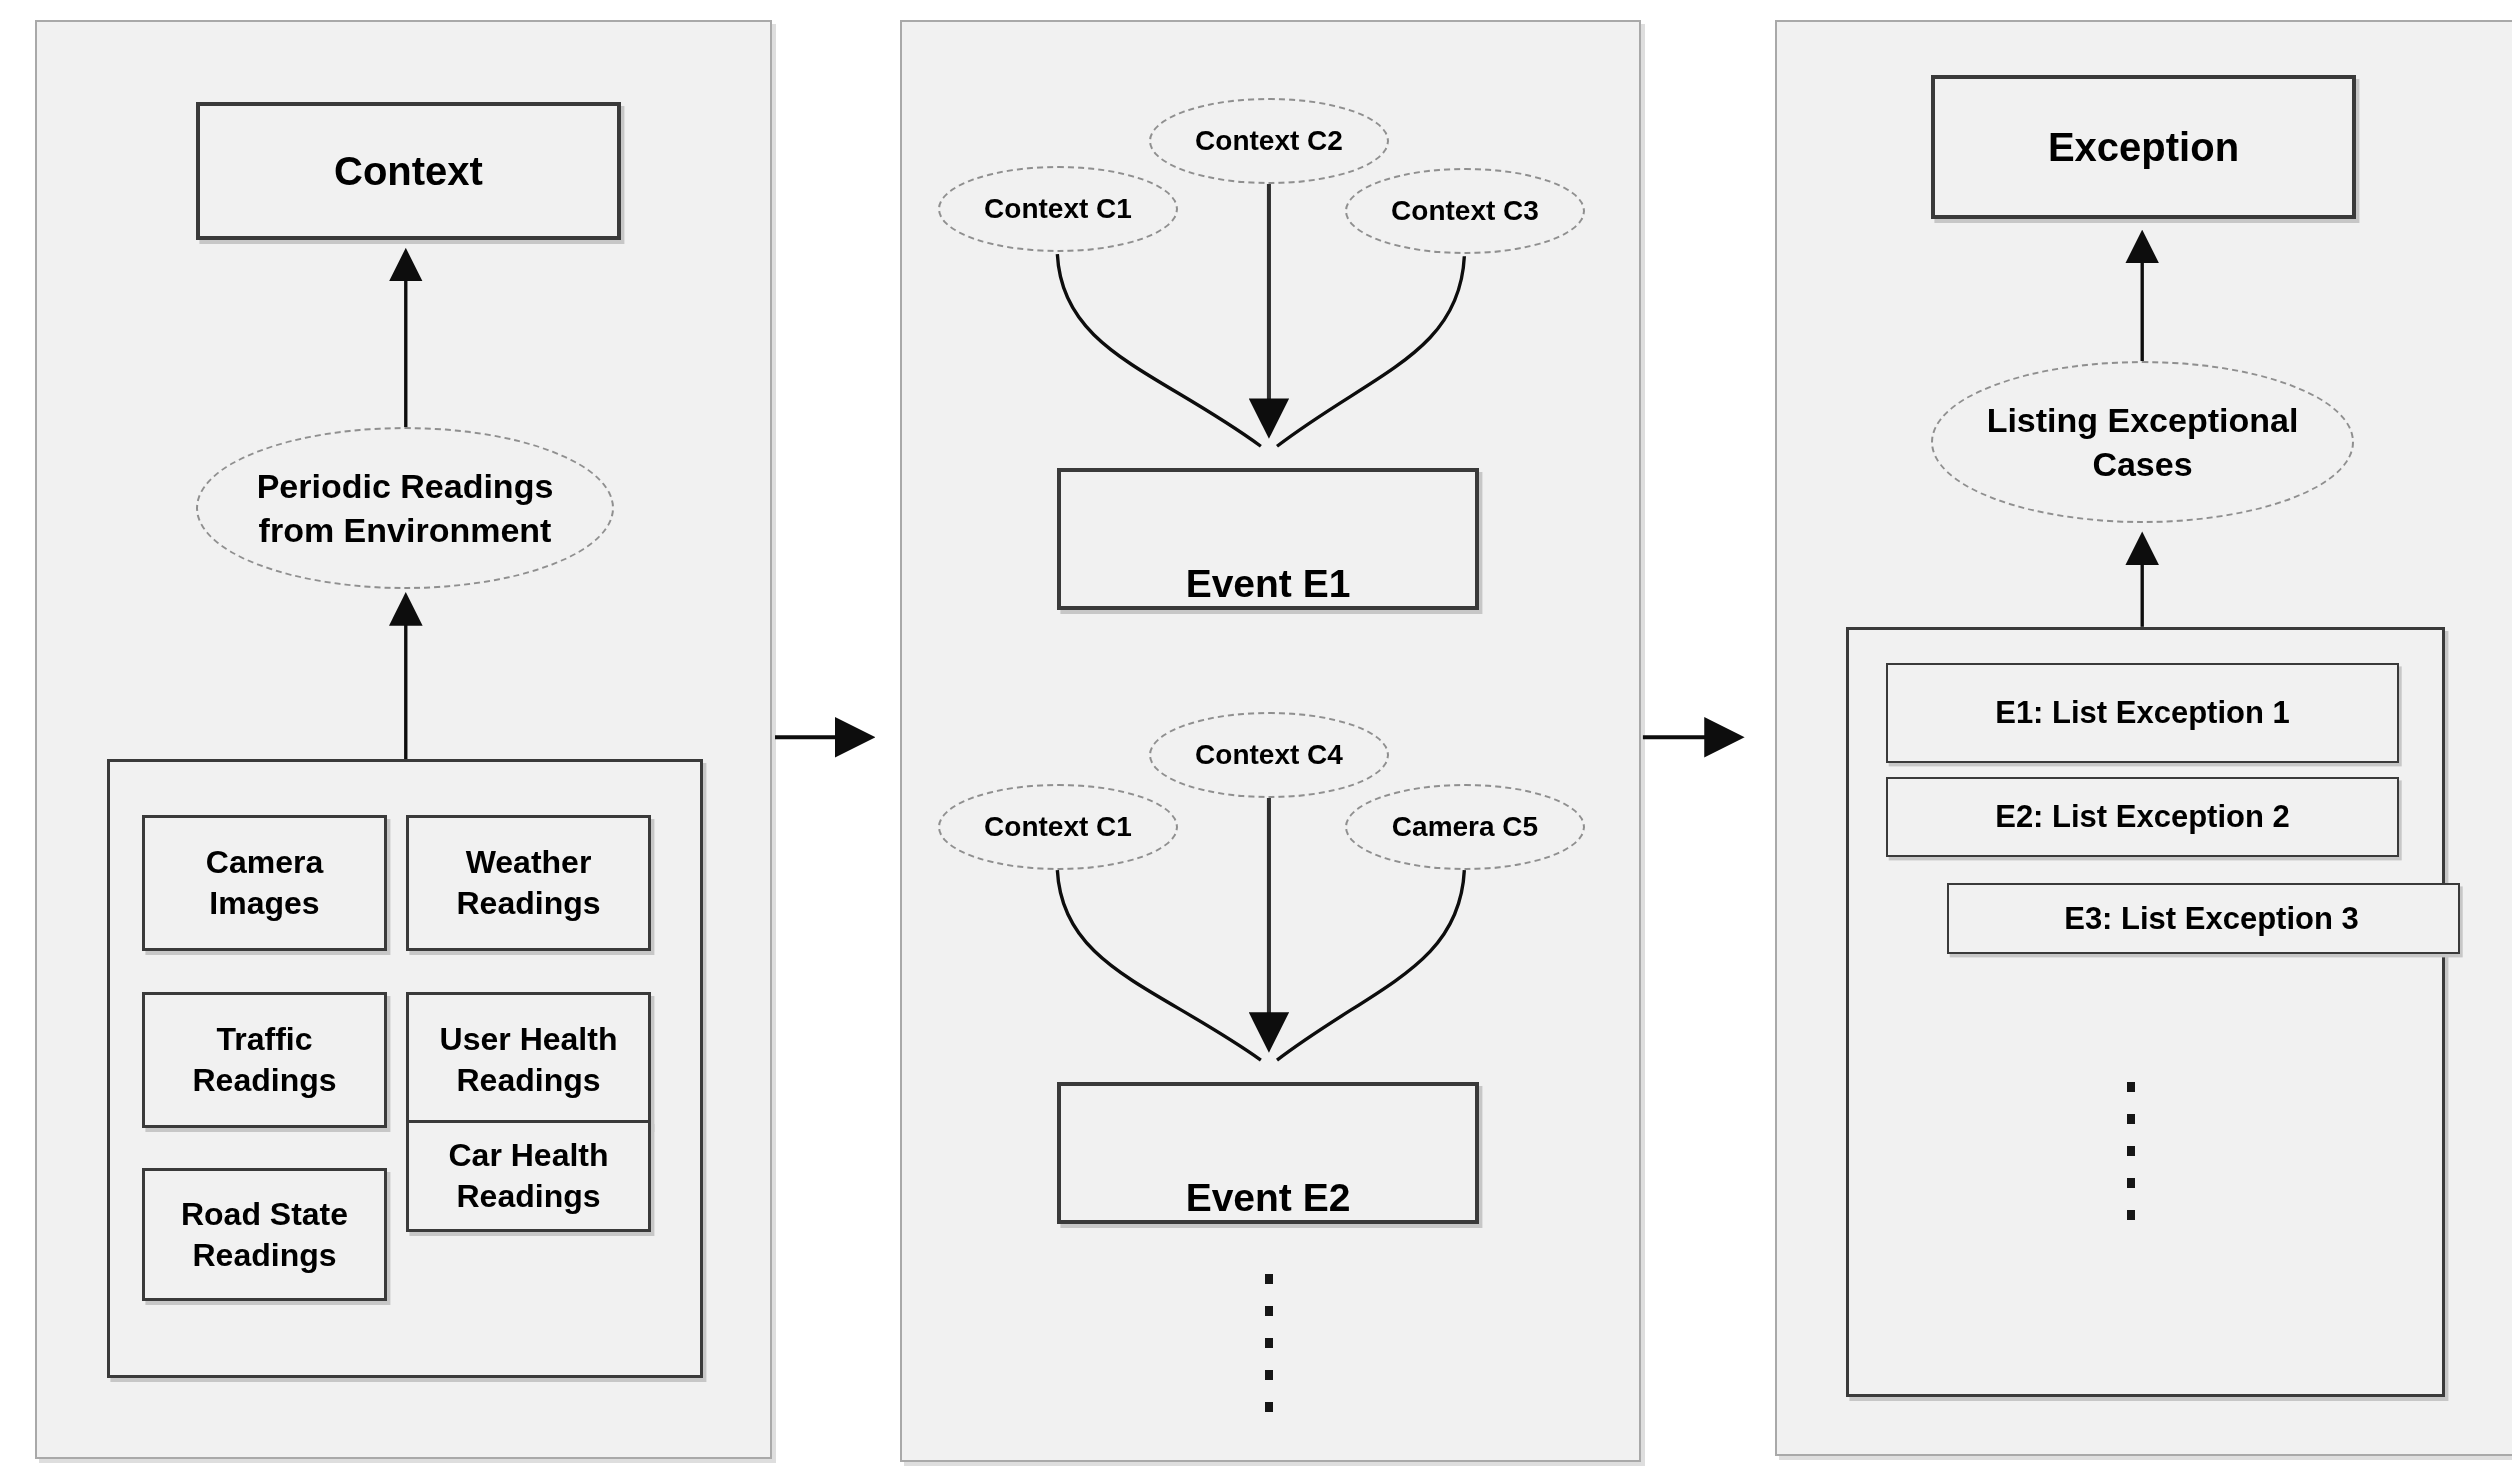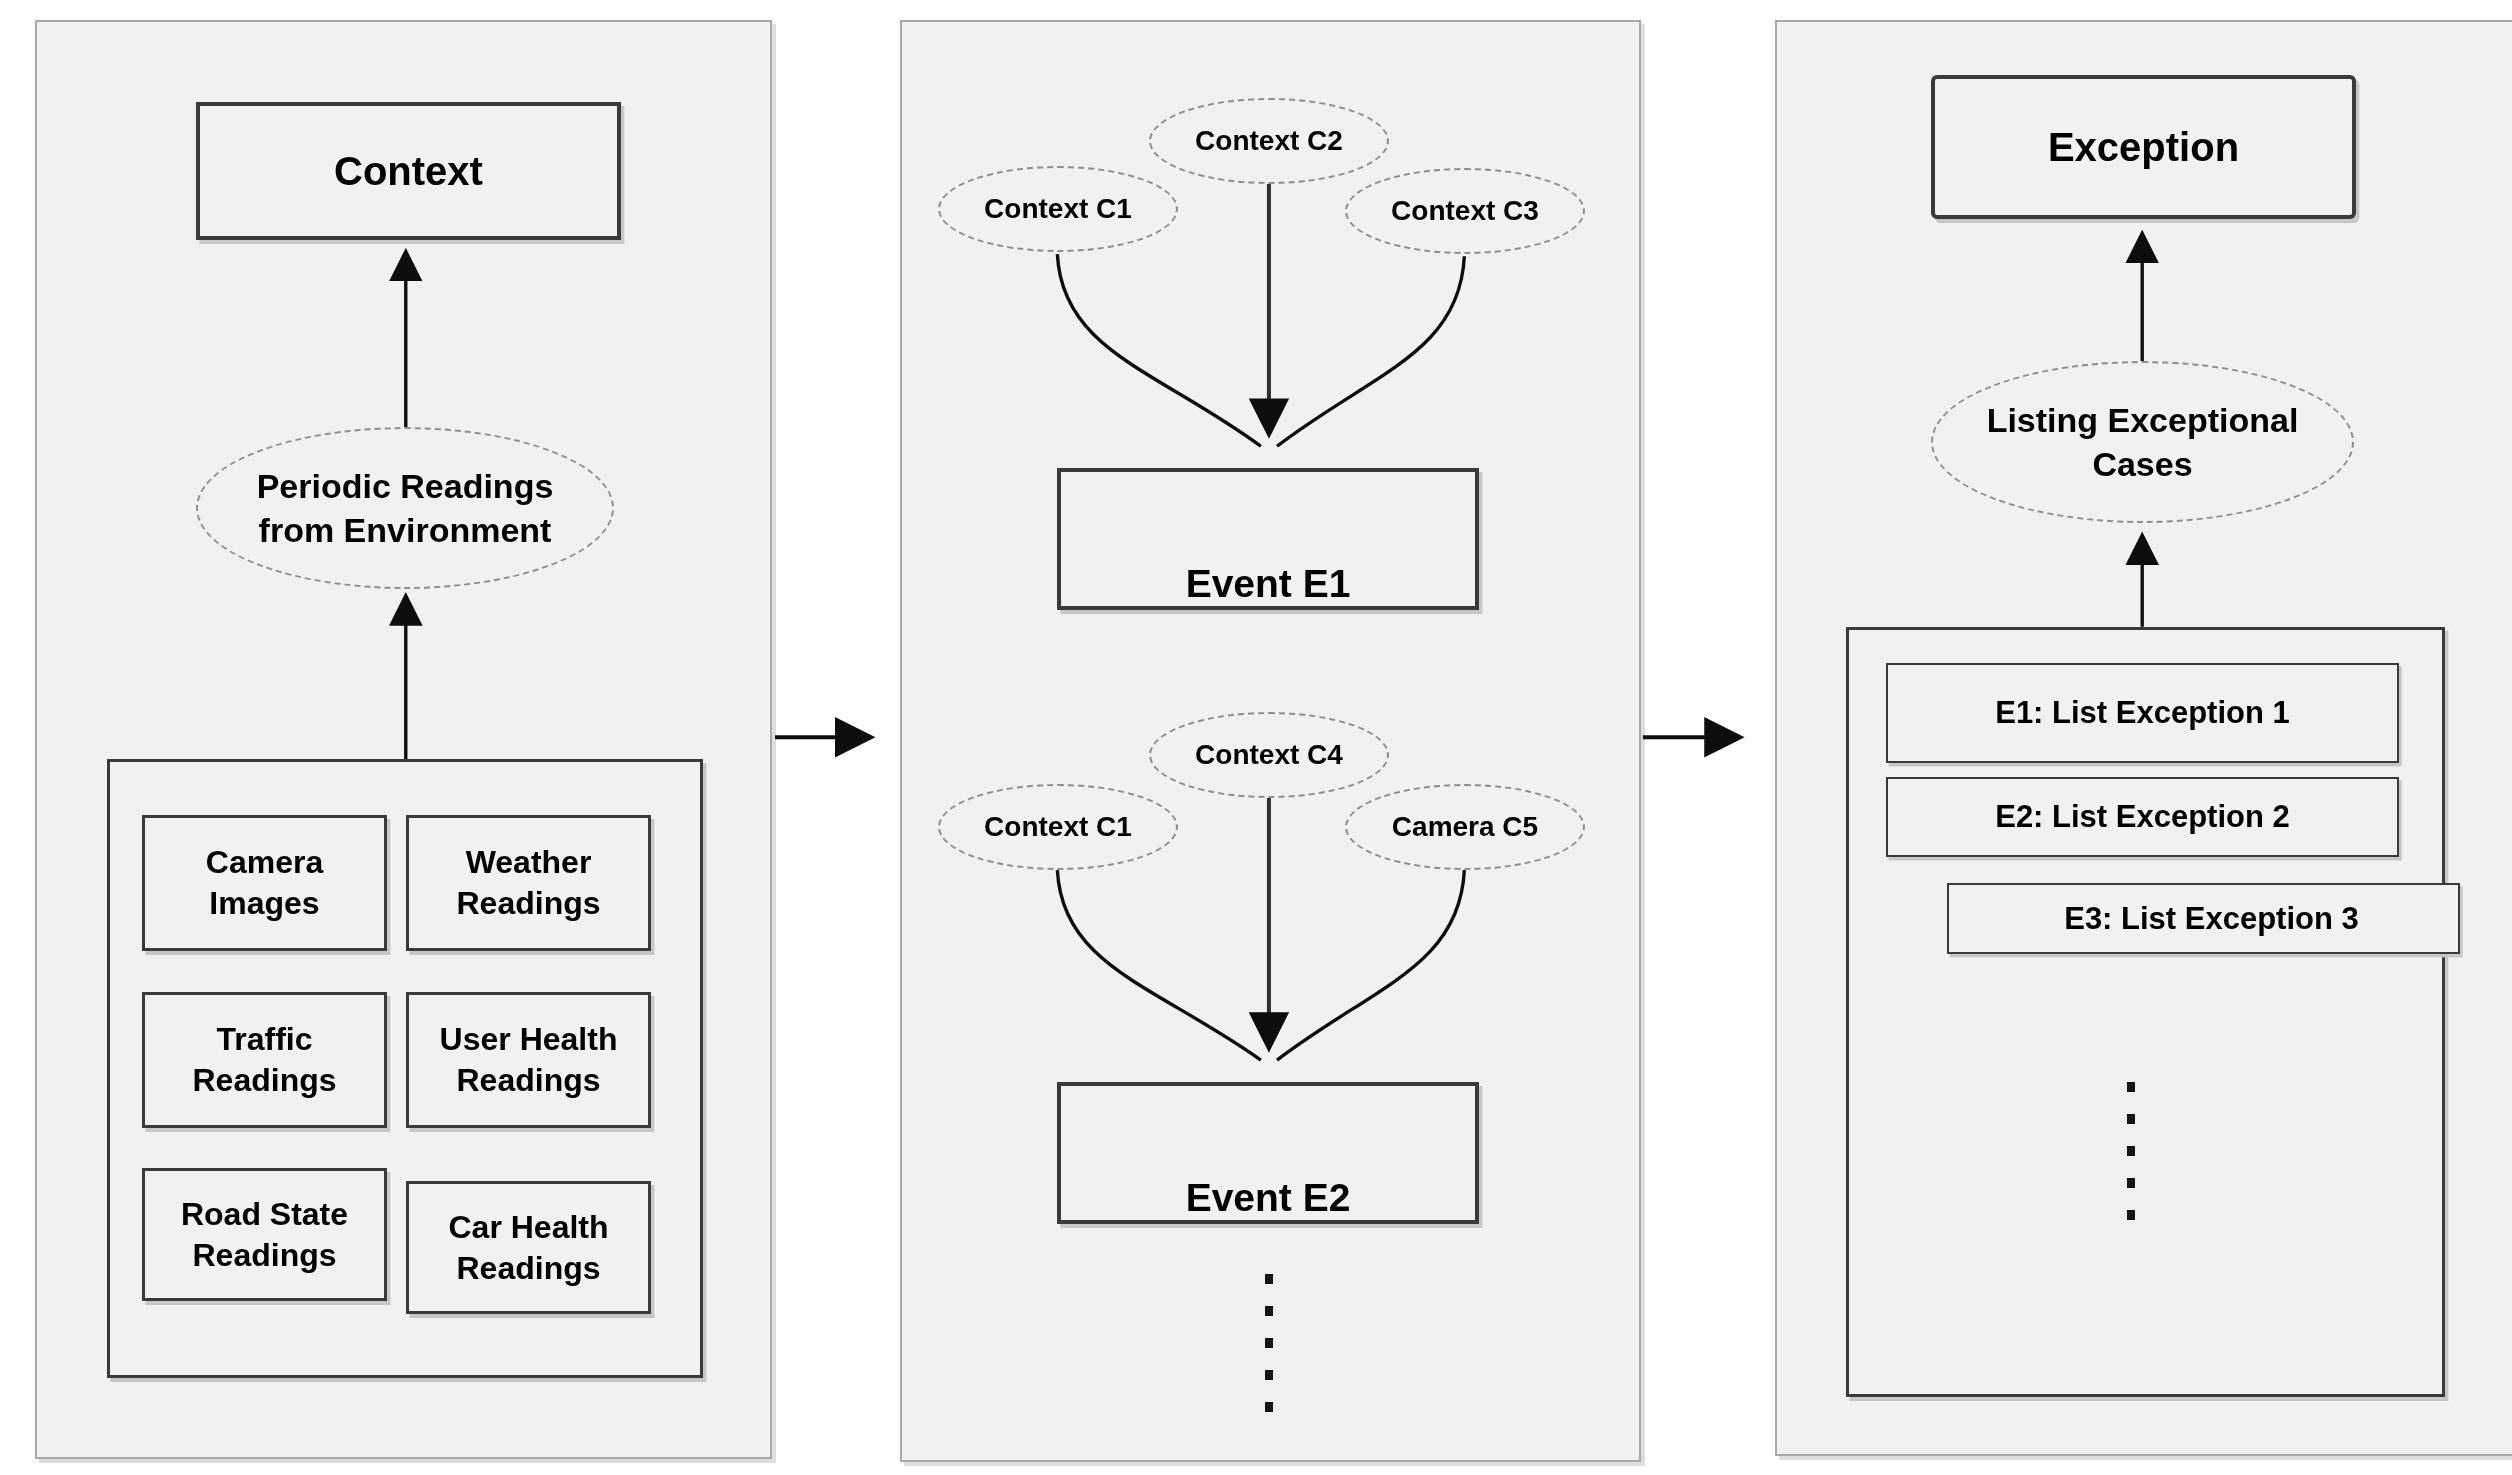--- a/index.html
+++ b/index.html
@@ -89,21 +89,21 @@
   </div>
   <div class="box sensor" style="left:123px;top:992px;width:245px;height:136px;justify-content:center;">
     <span class="wrap330">Traffic Readings</span>
   </div>
   <div class="box sensor" style="left:387px;top:992px;width:245px;height:136px;">
     <span class="wrap330">User Health Readings</span>
   </div>
   <div class="box sensor" style="left:123px;top:1168px;width:245px;height:133px;">
     <span class="wrap330">Road State Readings</span>
   </div>
-  <div class="box sensor" style="left:387px;top:1181px;width:245px;height:133px;">
+  <div class="box sensor" style="left:387px;top:1120px;width:245px;height:112px;">
     <span class="wrap330">Car Health Readings</span>
   </div>
 
   <div class="ellipse small" style="left:1130px;top:98px;width:240px;height:86px;">
     <span>Context C2</span>
   </div>
   <div class="ellipse small" style="left:919px;top:166px;width:240px;height:86px;">
     <span>Context C1</span>
   </div>
   <div class="ellipse small" style="left:1326px;top:168px;width:240px;height:86px;">
@@ -127,21 +127,21 @@
   </div>
 
   <div class="dots" style="left:1246px;top:1274px;">
     <span></span>
       <span></span>
       <span></span>
       <span></span>
       <span></span>
   </div>
 
-  <div class="box heading" style="left:1912px;top:75px;width:425px;height:144px;border-radius:6px;">
+  <div class="box heading" style="left:1912px;top:75px;width:425px;height:144px;">
     <span>Exception</span>
   </div>
 
   <div class="ellipse big" style="left:1912px;top:361px;width:423px;height:162px;">
     <span class="wrap500">Listing Exceptional Cases</span>
   </div>
 
   <div class="box container" style="left:1827px;top:627px;width:599px;height:770px;"></div>
 
   <div class="box listitem" style="left:1867px;top:663px;width:513px;height:100px;">

